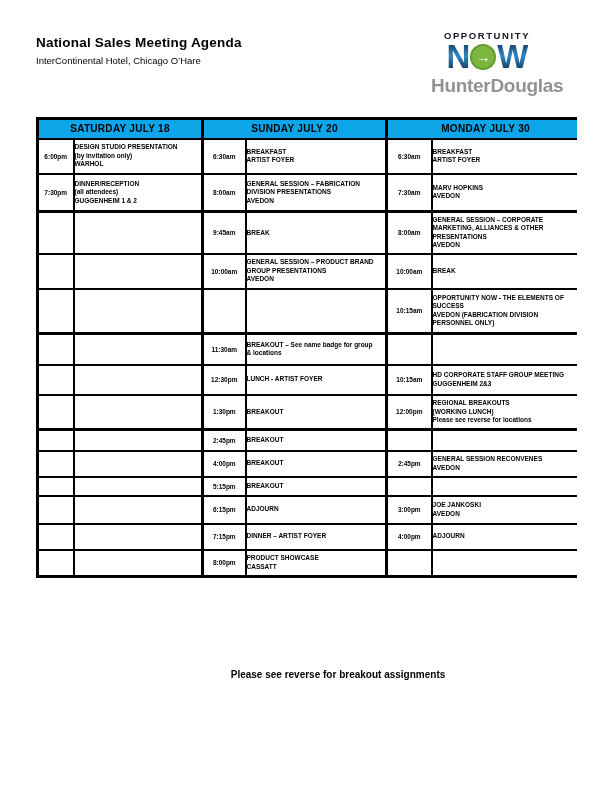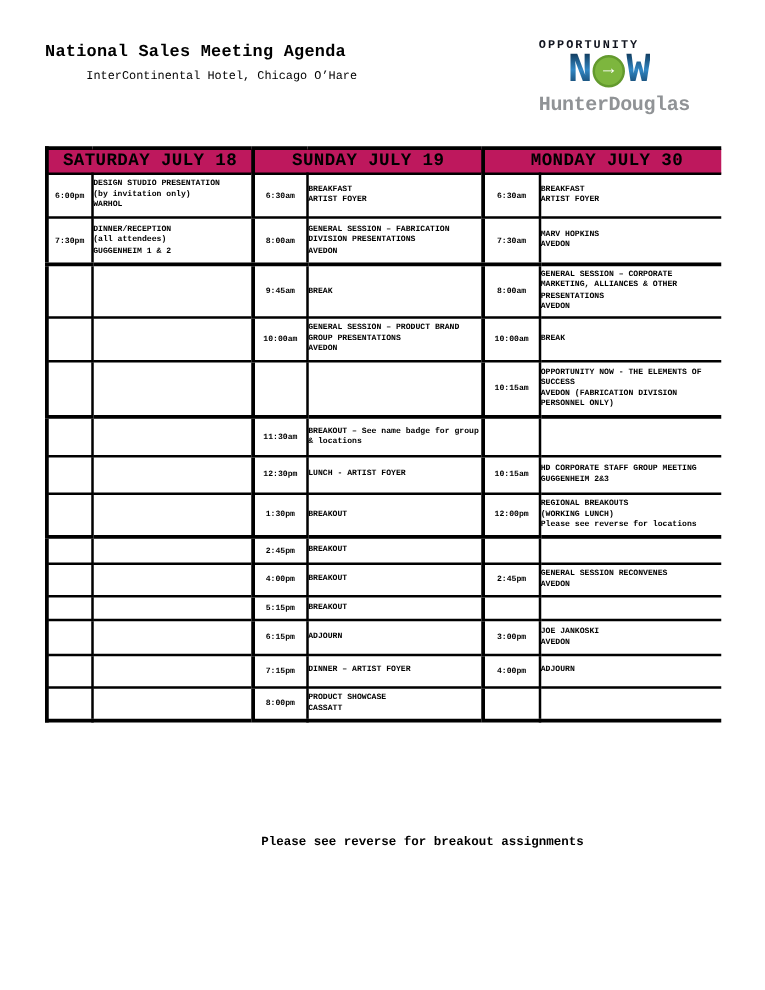--- a/index.html
+++ b/index.html
@@ -1,46 +1,46 @@
 <!DOCTYPE html>
 <html><head>
 <meta charset="utf-8">
 <style>
   html,body{margin:0;padding:0;background:#ffffff;}
   .page{
     position:relative;width:577px;height:792px;background:#ffffff;
-    font-family:Liberation Mono, monospace;color:#000;overflow:hidden;
+    font-family:Liberation Sans, sans-serif;color:#000;overflow:hidden;
   }
   
   .doc-header{position:absolute;left:36px;top:35px;}
   .doc-title{font-size:13.5px;font-weight:800;margin:0 0 4px 0;letter-spacing:.2px;}
-  .doc-sub{font-size:9.5px;line-height:13px;font-weight:400;margin-left:33px;}
-  
-  .logo{position:absolute;top:30px;right:34px;width:112px;text-align:left;}
+  .doc-sub{font-size:9.5px;line-height:13px;font-weight:400;}
+  
+  .logo{position:absolute;top:30px;right:34px;width:112px;text-align:center;}
   .logo-tagline{font-size:9.5px;font-weight:800;letter-spacing:1.6px;color:#10141f;white-space:nowrap;}
   .logo-now{display:flex;align-items:center;justify-content:center;line-height:1;margin-top:-1px;}
   .now-letter{
     font-size:33px;font-weight:800;letter-spacing:-1px;
     background:linear-gradient(180deg,#0b2c49 0%,#3187c4 48%,#0b2c49 100%);
     -webkit-background-clip:text;background-clip:text;color:transparent;
   }
   .now-circle{
     width:26px;height:26px;border-radius:50%;
     background:#7db63e;border:2px solid #639a2e;box-sizing:border-box;
     display:flex;align-items:center;justify-content:center;margin:0 1px;
   }
   .now-arrow{color:#ffffff;font-size:15px;font-weight:800;line-height:1;transform:translateY(-0.5px);}
-  .logo-company{font-size:16px;font-weight:800;color:#909396;letter-spacing:-.3px;margin-top:2px;}
+  .logo-company{font-size:19px;font-weight:800;color:#909396;letter-spacing:-.3px;margin-top:2px;}
   
   .agenda-wrap{position:absolute;left:36px;top:117px;}
   table.agenda{border-collapse:collapse;table-layout:fixed;width:547px;}
   table.agenda th,table.agenda td{border:2px solid #000;padding:0;box-sizing:border-box;}
   table.agenda{border:3px solid #000;}
   th.day-head{
-    background:#be185d;font-size:14px;font-weight:800;text-align:center;
+    background:#0ea5e9;font-size:10px;font-weight:800;text-align:center;
     height:20px;letter-spacing:.3px;
   }
   td.time-cell{
     text-align:center;vertical-align:middle;
     font-size:6.5px;font-weight:700;white-space:nowrap;
   }
   td.desc-cell{
     text-align:left;vertical-align:middle;
     font-size:6.5px;font-weight:700;line-height:8.5px;
     padding:2px 2px 2px 5px;white-space:pre-line;
@@ -82,21 +82,21 @@
         <col style="width:36px">
           <col style="width:129px">
         <col style="width:43px">
           <col style="width:141px">
         <col style="width:45px">
           <col style="width:153px">
       </colgroup>
       <thead>
         <tr>
           <th class="day-head" colspan="2">SATURDAY JULY 18</th>
-          <th class="day-head day-start" colspan="2">SUNDAY JULY 19</th>
+          <th class="day-head day-start" colspan="2">SUNDAY JULY 20</th>
           <th class="day-head day-start" colspan="2">MONDAY JULY 30</th>
         </tr>
       </thead>
       <tbody id="agenda-body">
           <tr style="height: 35px;">
             <td class="time-cell">6:00pm</td>
             <td class="desc-cell">DESIGN STUDIO PRESENTATION
 (by invitation only)
 WARHOL</td>
             <td class="time-cell day-start">6:30am</td>

